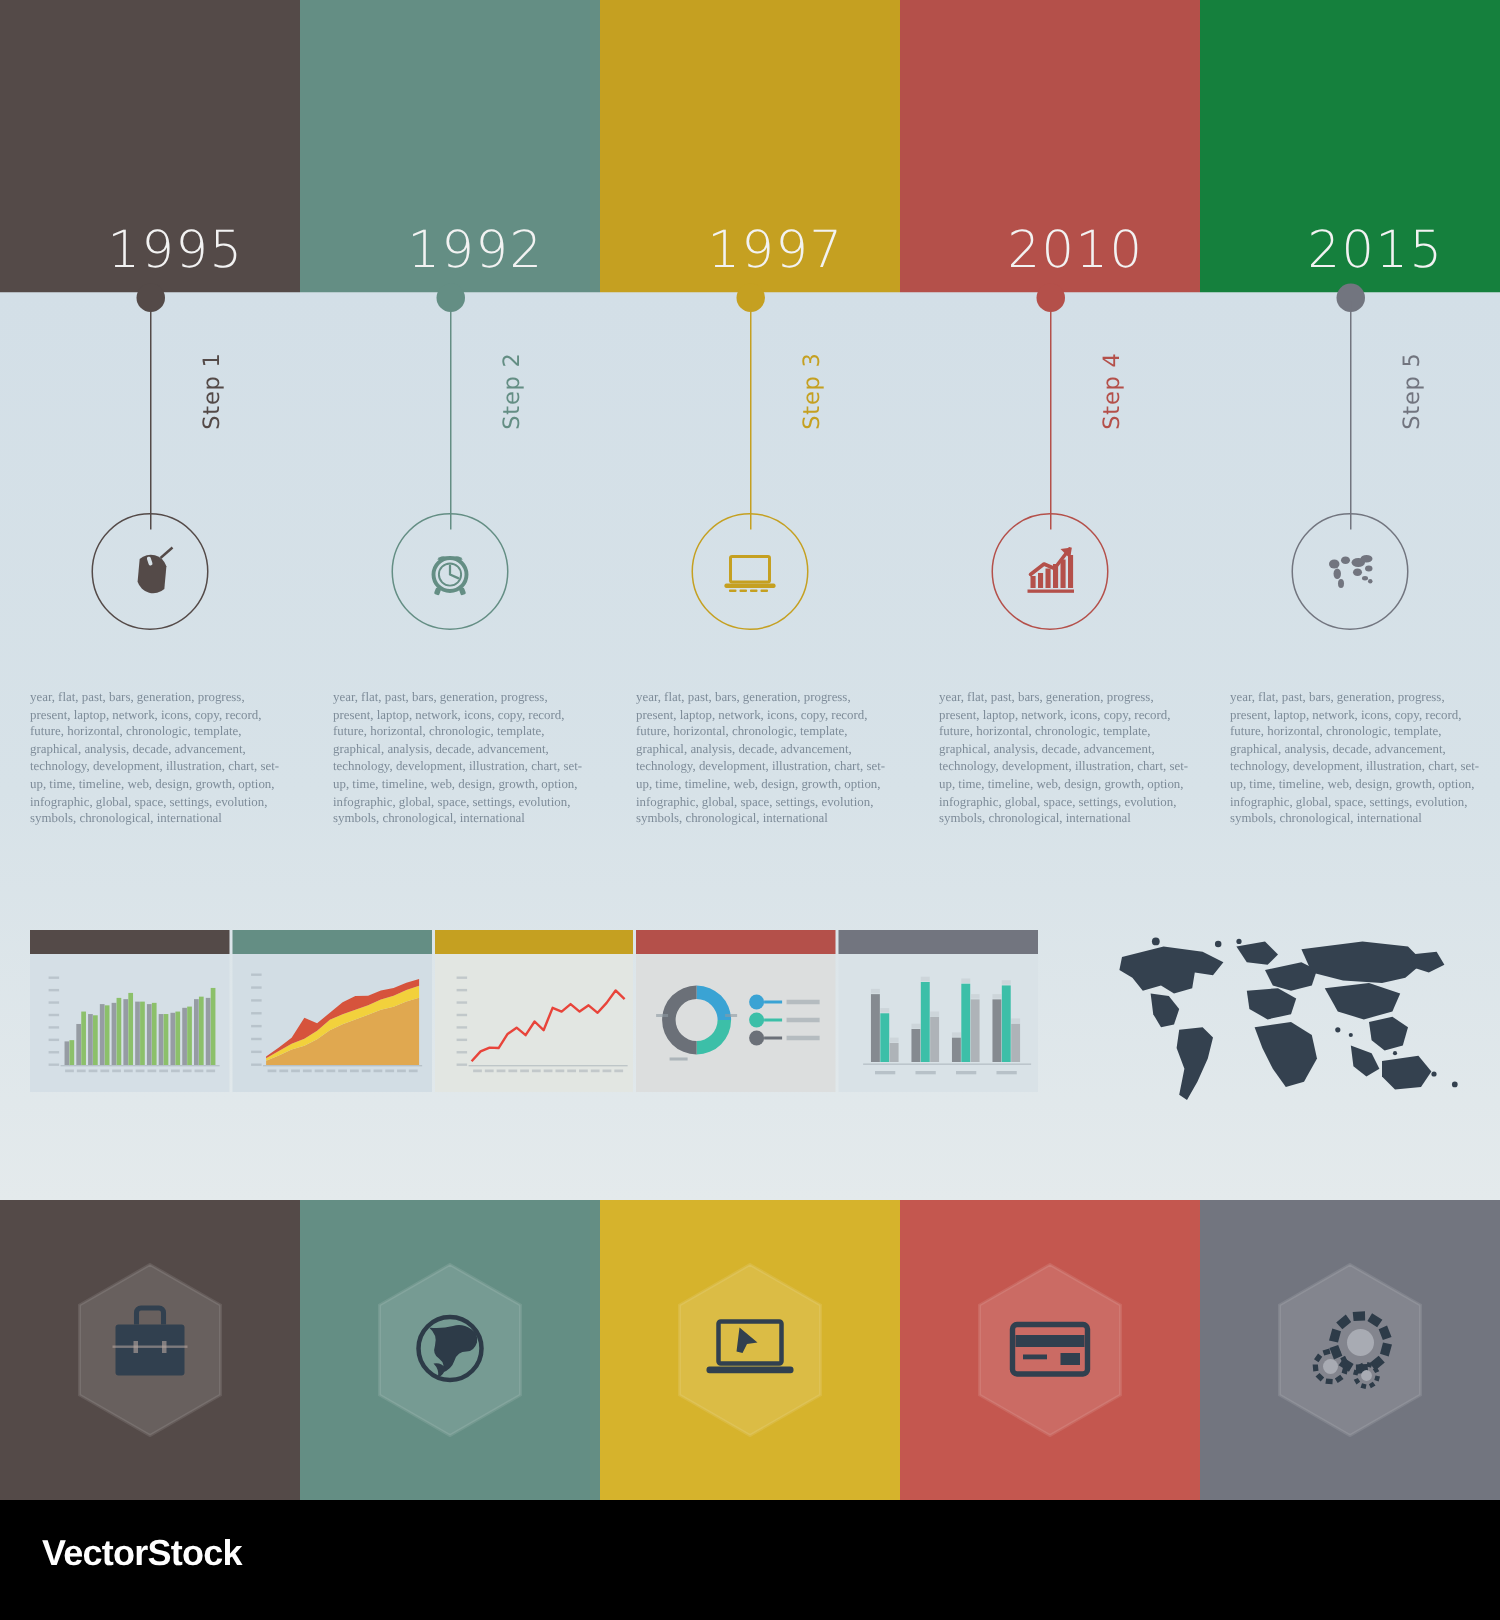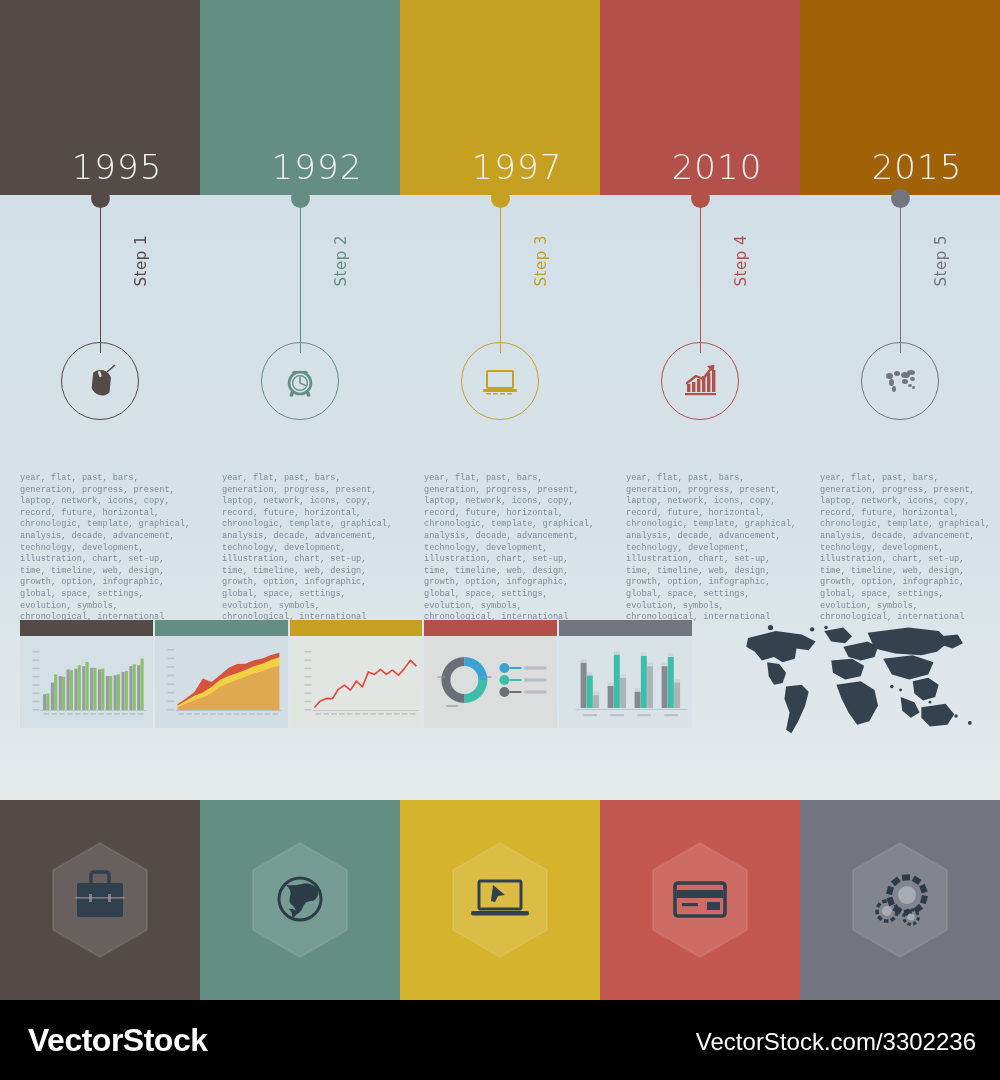--- a/index.html
+++ b/index.html
@@ -26,22 +26,22 @@
   .stem{position:absolute;left:50%;top:6px;width:1px;height:152px;margin-left:-0.5px;}
   .steplabel{position:absolute;left:50%;top:40px;margin-left:-52px;width:84px;
              text-align:right;font-size:15px;letter-spacing:.5px;
              transform:rotate(-90deg);transform-origin:100% 0;
              font-family:"DejaVu Sans",sans-serif;white-space:nowrap;}
   .circ{position:absolute;left:50%;top:147px;width:78px;height:78px;margin-left:-39px;
         border-radius:50%;border:1px solid #888;box-sizing:border-box;
         display:flex;align-items:center;justify-content:center;}
   .circ svg{display:block;}
 
-  .desc{position:absolute;top:473px;width:172px;font-size:8.6px;line-height:11.6px;
-        color:#7e8c99;font-family:Liberation Mono, monospace;}
+  .desc{position:absolute;top:459px;width:172px;font-size:8.6px;line-height:11.6px;
+        color:#7e8c99;font-family:Liberation Serif, serif;}
 
   
   #charts{position:absolute;left:20px;top:620px;width:672px;height:108px;
           display:flex;}
   .cpanel{position:relative;flex:1;height:108px;margin-right:2px;}
   .cpanel:last-child{margin-right:0;}
   .cbar{height:16px;width:100%;}
   .cbody{position:relative;height:92px;width:100%;}
   .cbody svg{display:block;width:100%;height:100%;}
 
@@ -50,21 +50,21 @@
 
   
   .bband{position:absolute;top:800px;height:200px;display:flex;
          align-items:center;justify-content:center;}
   .hexwrap{position:relative;width:110px;height:122px;display:flex;
            align-items:center;justify-content:center;}
   .hexwrap svg{display:block;}
 
   
   #footer{position:absolute;left:0;top:1000px;width:1000px;height:80px;background:#000;}
-  #footer .logo{position:absolute;left:28px;top:22px;color:#fff;font-size:32px;
+  #footer .logo{position:absolute;left:28px;top:22px;color:#fff;font-size:24px;
                 font-weight:700;font-family:"Liberation Sans",sans-serif;letter-spacing:-.5px;}
   #footer .url{position:absolute;right:24px;top:28px;color:#fff;font-size:24px;
                font-family:"Liberation Sans",sans-serif;}
 </style>
 </head>
 <body>
 
 <div id="page">
 
   <div id="bands">
@@ -73,21 +73,21 @@
       </div>
       <div class="band" style="left: 200px; width: 200px; background: rgb(100, 142, 132);">
         <div class="year">1992</div>
       </div>
       <div class="band" style="left: 400px; width: 200px; background: rgb(197, 160, 33);">
         <div class="year">1997</div>
       </div>
       <div class="band" style="left: 600px; width: 200px; background: rgb(180, 80, 74);">
         <div class="year">2010</div>
       </div>
-      <div class="band" style="left: 800px; width: 200px; background: #a16207;">
+      <div class="band" style="left: 800px; width: 200px; background: #15803d;">
         <div class="year">2015</div>
       </div>
     </div>
 
   <div id="midpanel"></div>
 
   <div id="steps">
       <div class="step" style="left: 0px;">
         <div class="dot" style="background: rgb(84, 74, 72);"></div>
         <div class="stem" style="background: rgb(84, 74, 72);"></div>
@@ -468,16 +468,15 @@
               <path d="M72.0,78.0 L75.0,78.6 L74.1,82.0 L71.2,81.0 Z M70.2,82.2 L72.0,84.7 L68.9,86.5 L67.6,83.8 Z M66.0,84.0 L65.4,87.0 L62.0,86.1 L63.0,83.2 Z M61.8,82.2 L59.3,84.0 L57.5,80.9 L60.2,79.6 Z M60.0,78.0 L57.0,77.4 L57.9,74.0 L60.8,75.0 Z M61.8,73.8 L60.0,71.3 L63.1,69.5 L64.4,72.2 Z M66.0,72.0 L66.6,69.0 L70.0,69.9 L69.0,72.8 Z M70.2,73.8 L72.7,72.0 L74.5,75.1 L71.8,76.4 Z " fill="#2d3b48"></path>
               <circle cx="66" cy="78" r="3.6" fill="#a8abb3"></circle>
             </g>
           </svg>
         </div>
       </div>
     </div>
 
   <div id="footer">
     <div class="logo">VectorStock</div>
-    <div class="url">VectorStock.com/3302236</div>
   </div>
 
 </div>
 
 </body></html>

